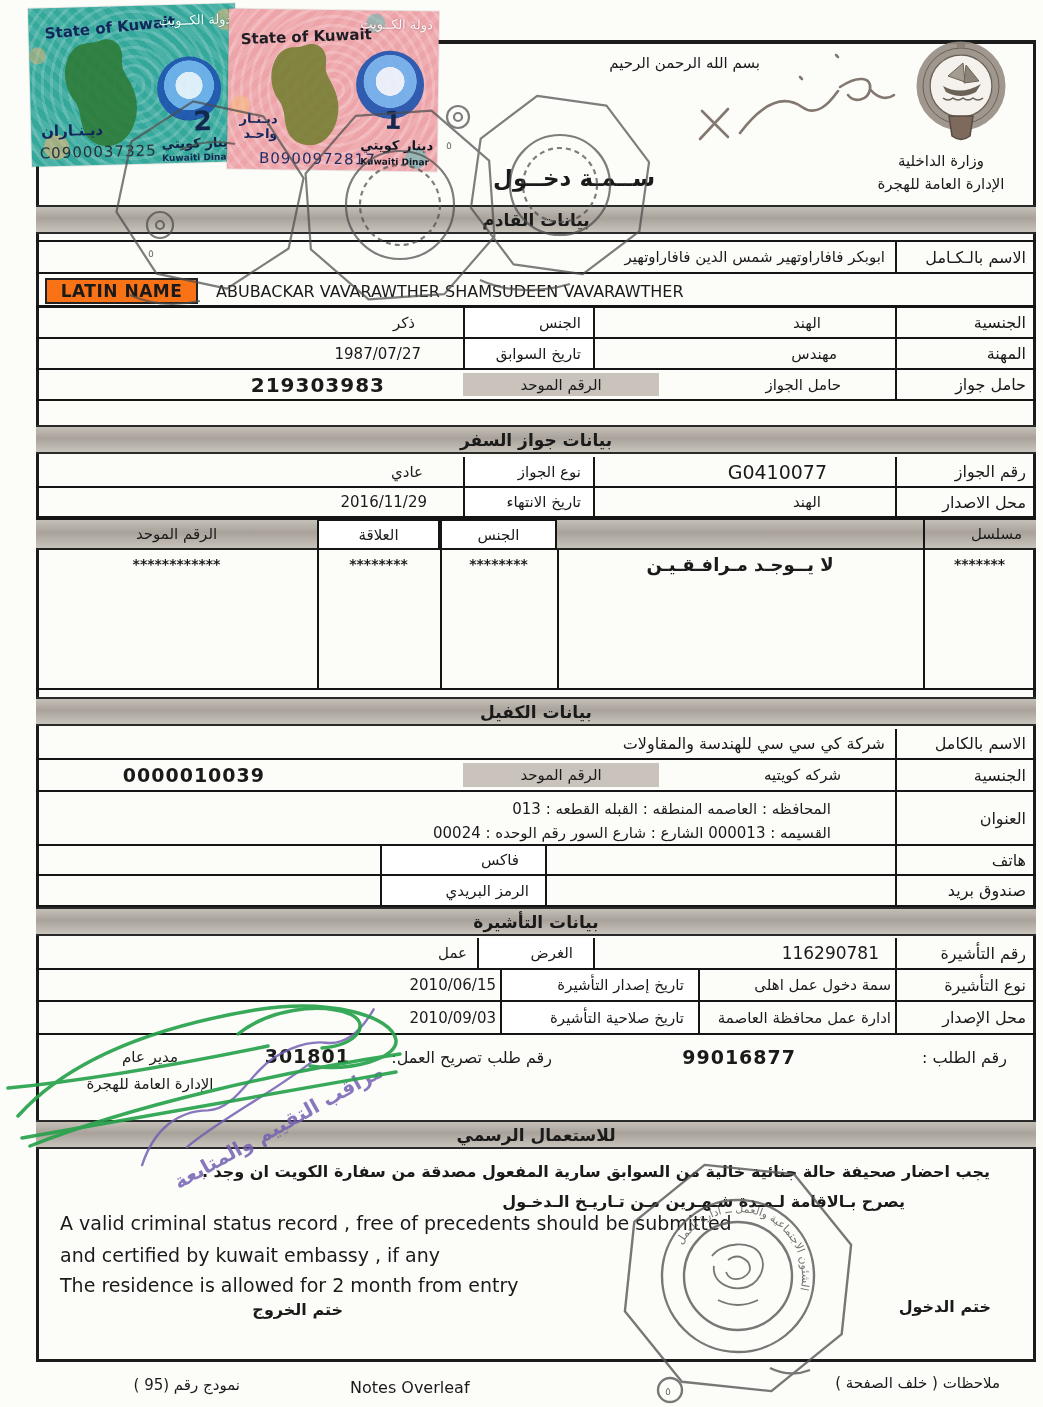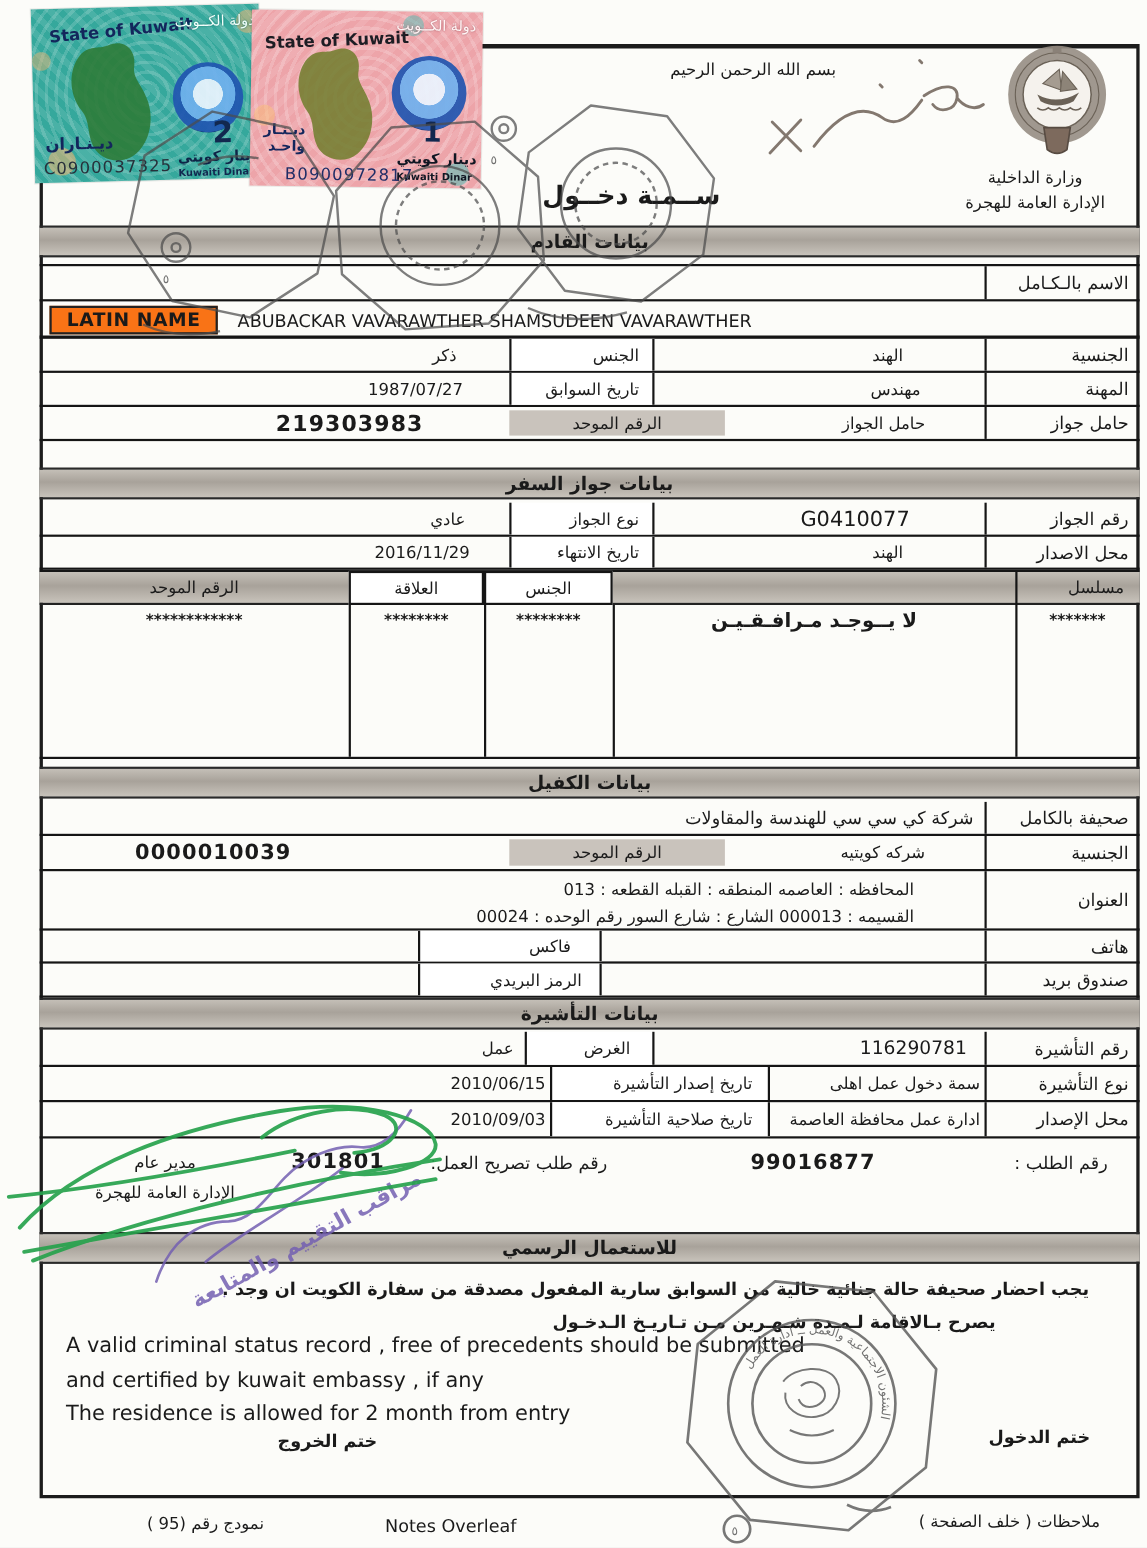--- a/index.html
+++ b/index.html
@@ -134,20 +134,21 @@
       <path d="M120,95 q25,-12 55,-6"></path>
     </g>
     <text x="88" y="202" font-size="11" fill="#4d4d4d" opacity="0.8">٥</text>
     <text x="386" y="94" font-size="11" fill="#4d4d4d" opacity="0.8">٥</text>
   </svg>
 
   <div class="secbar" style="top:205px;">بيانات القادم</div>
 
   <div class="row" style="top:240px;height:34px;border-top:2px solid #151515;">
     <div class="lb">الاسم  بالـكـامل</div>
+    <div class="vr" style="width:360px;">ابوبكر فافاراوتهير شمس الدين فافاراوتهير</div>
   </div>
 
   <div class="row" style="top:277px;height:31px;border-bottom-width:3px;">
     <div style="position:absolute;left:9px;top:1px;bottom:1px;width:153px;background:#f97316;border:2px solid #222;display:flex;align-items:center;justify-content:center;font-size:17px;font-weight:bold;letter-spacing:.5px;">LATIN NAME</div>
     <div style="position:absolute;left:180px;top:0;bottom:0;display:flex;align-items:center;font-size:16px;">ABUBACKAR VAVARAWTHER SHAMSUDEEN VAVARAWTHER</div>
   </div>
 
   <div class="row" style="top:308px;height:31px;">
     <div class="lb">الجنسية</div>
     <div class="vr" style="width:300px;padding-right:72px;">الهند</div>
@@ -199,21 +200,21 @@
     <div style="position:absolute;left:0;top:36px;width:281px;text-align:center;font-size:14px;font-weight:bold;">************</div>
     <div style="position:absolute;left:281px;top:36px;width:123px;text-align:center;font-size:14px;font-weight:bold;">********</div>
     <div style="position:absolute;left:404px;top:36px;width:117px;text-align:center;font-size:14px;font-weight:bold;">********</div>
     <div style="position:absolute;left:521px;top:34px;width:366px;text-align:center;font-size:18px;font-weight:bold;direction:rtl;">لا  يــوجـد  مـرافـقـيـن</div>
     <div style="position:absolute;left:887px;top:36px;width:113px;text-align:center;font-size:14px;font-weight:bold;">*******</div>
   </div>
 
   <div class="secbar" style="top:697px;">بيانات الكفيل</div>
 
   <div class="row" style="top:729px;height:31px;">
-    <div class="lb">صحيفة بالكامل</div>
+    <div class="lb">الاسم بالكامل</div>
     <div class="vr" style="width:420px;font-size:16px;">شركة كي سي سي للهندسة والمقاولات</div>
   </div>
 
   <div class="row" style="top:760px;height:32px;">
     <div class="lb">الجنسية</div>
     <div class="vr" style="width:300px;padding-right:52px;">شركه كويتيه</div>
     <div class="ms" style="left:427px;width:196px;">الرقم الموحد</div>
     <div class="vl" style="width:427px;padding-right:198px;font-size:19px;font-weight:bold;letter-spacing:1px;text-align:right;">0000010039</div>
   </div>
 

